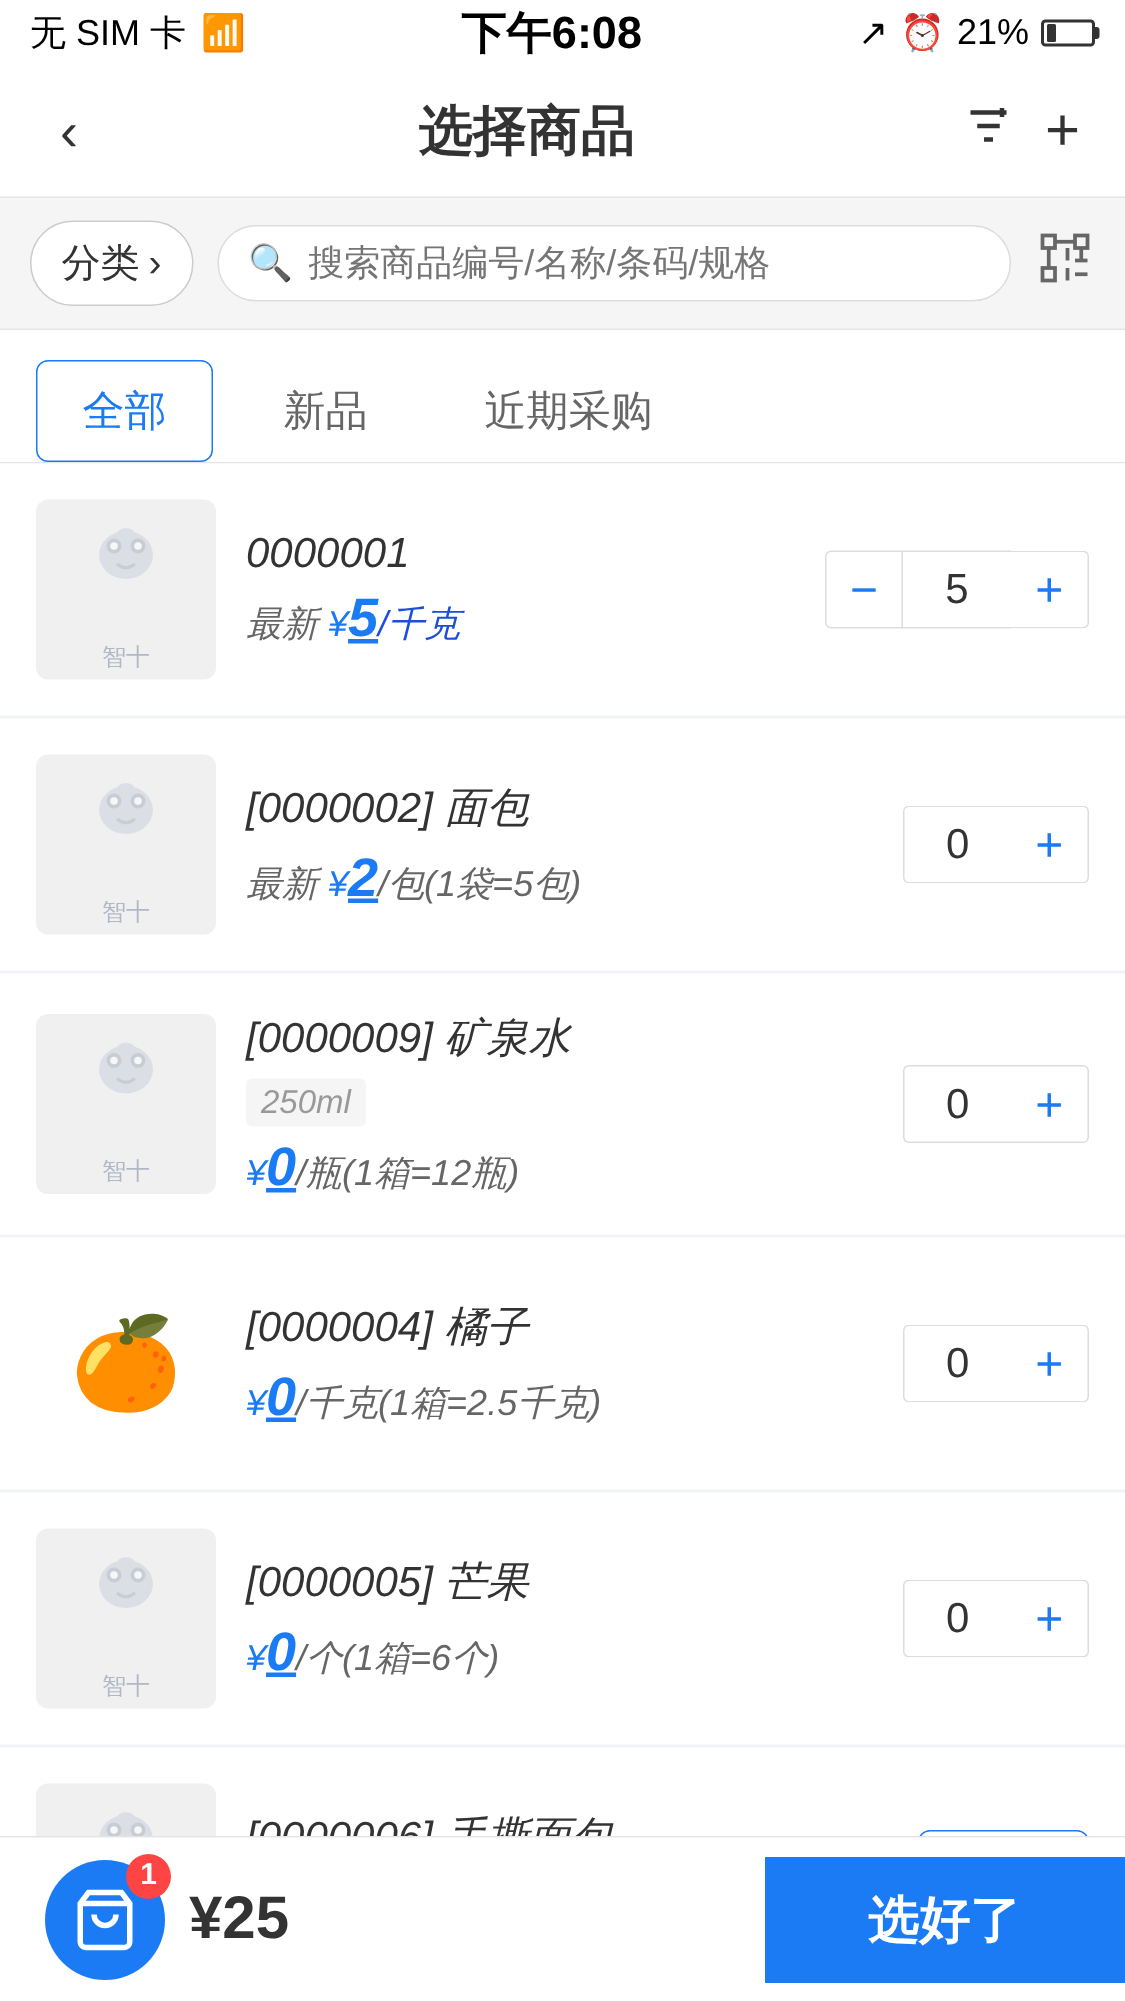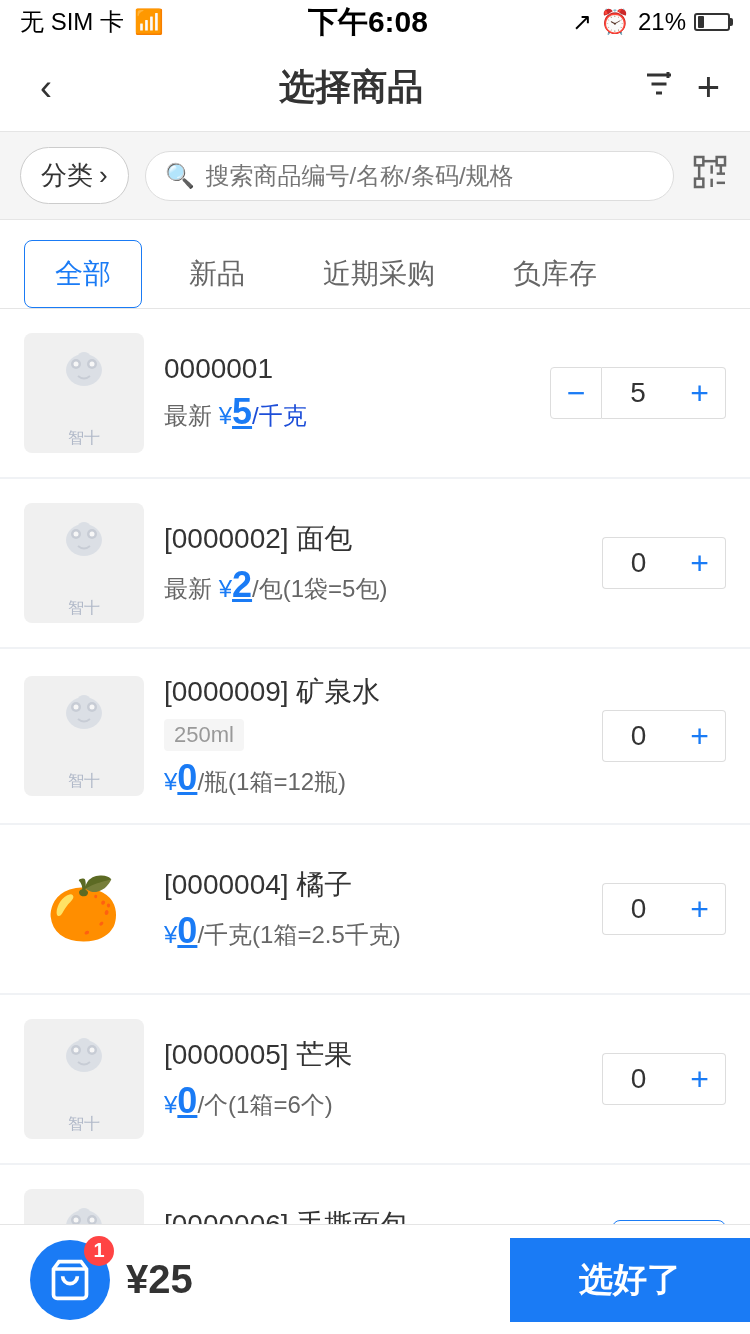--- a/index.html
+++ b/index.html
@@ -123,21 +123,21 @@
       display: flex; align-items: center; justify-content: center;
       overflow: hidden;
       margin-right: 20px;
     }
     .product-thumb .owl-logo {
       display: flex; flex-direction: column; align-items: center;
       color: #b0b8c8; font-size: 20px; gap: 30px;
     }
     .product-thumb .owl-logo svg { width: 60px; height: 60px; opacity: 0.5; }
 
-    .product-info { flex: 1; min-width: 0; }
+    .product-info { flex: 1; min-width: 0; font-style: italic; }
     .product-name { font-size: 28px; color: #333; font-weight: 500; margin-bottom: 6px; }
     .product-spec { font-size: 22px; color: #999; background: #f5f5f5; padding: 3px 10px; border-radius: 4px; display: inline-block; margin-bottom: 6px; }
     .product-price { font-size: 24px; color: #666; }
 
     .qty-control {
       display: flex; align-items: center; gap: 0;
       margin-left: 16px; flex-shrink: 0;
     }
     .qty-btn {
       width: 52px; height: 52px;
@@ -266,21 +266,20 @@
       <line x1="16" y1="18.5" x2="21" y2="18.5"></line>
       <line x1="16" y1="13" x2="21" y2="13"></line>
     </svg>
   </span>
 </div>
 
 <div class="tab-bar">
   <div class="tab-item active">全部</div>
   <div class="tab-item">新品</div>
   <div class="tab-item">近期采购</div>
-  <div class="tab-item">负库存</div>
 </div>
 
 <div class="product-list">
 
   <div class="product-item">
     <div class="product-thumb">
       <div class="owl-logo">
         <svg viewBox="0 0 60 60" fill="none" xmlns="http://www.w3.org/2000/svg">
           <ellipse cx="30" cy="32" rx="18" ry="16" fill="#c8d0dc"></ellipse>
           <circle cx="22" cy="26" r="5" fill="#a0aabb"></circle>

